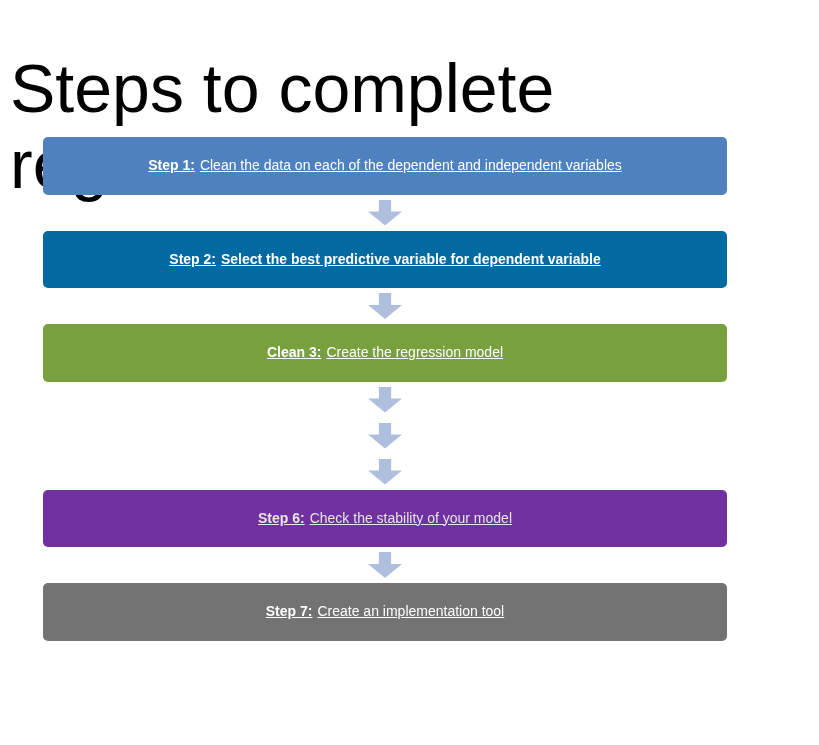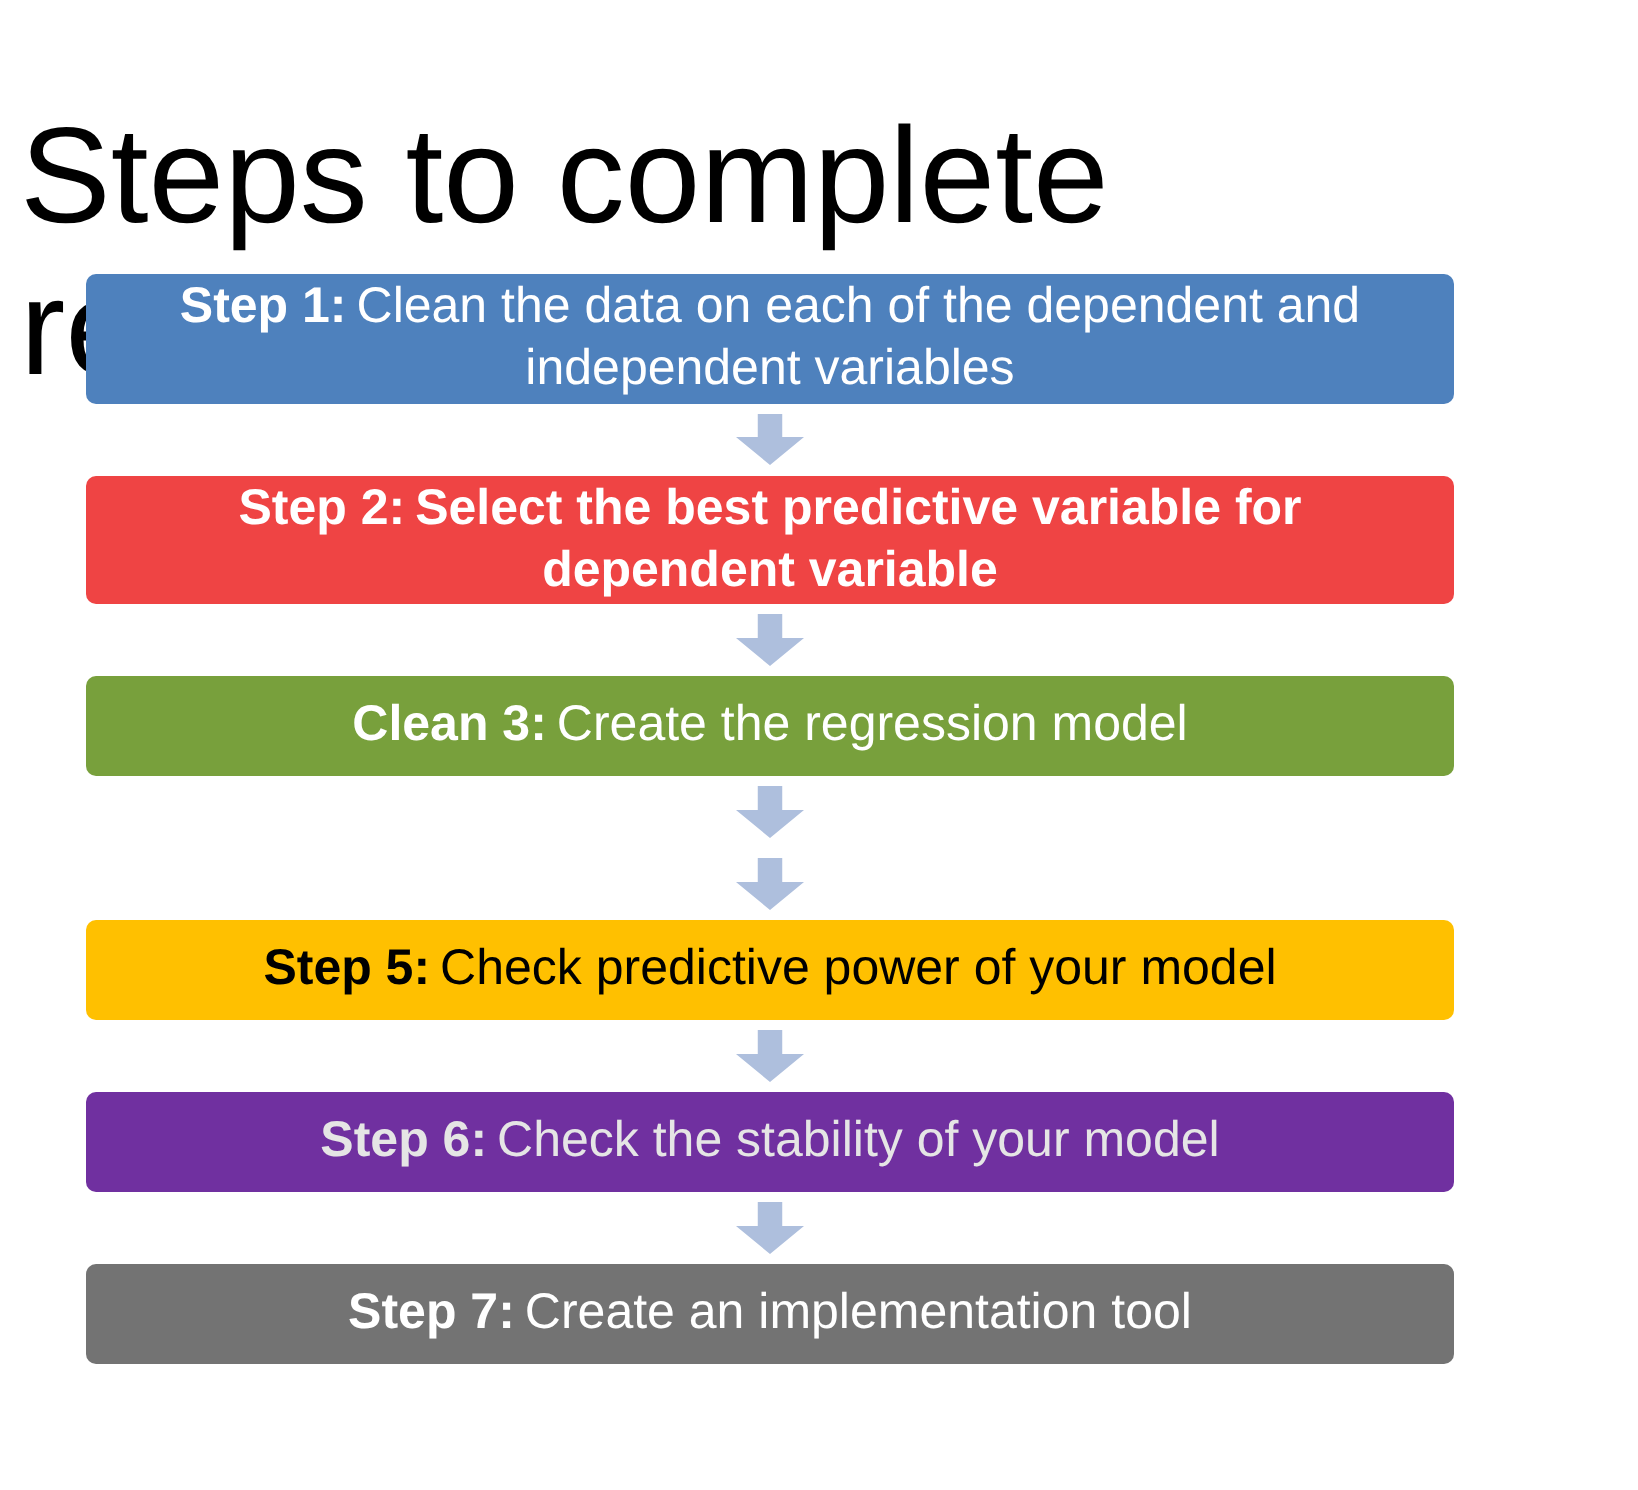--- a/index.html
+++ b/index.html
@@ -32,24 +32,25 @@
     align-items: center;
   }
   .step {
     width: 100%;
     min-height: 50px;
     border-radius: 5px;
     display: flex;
     align-items: center;
     justify-content: center;
     text-align: center;
-    font-size: 25px;
+    font-size: 14px;
     line-height: 1.25;
     box-sizing: border-box;
-    padding: 1px 10px;
+    padding: 20px 10px;
+    text-decoration: underline;
   }
   .step.two-line { min-height: 56px; }
   .step .inner { display: inline; }
   .step.two-line .inner { display: inline-block; max-width: 600px; }
   .step-label { font-weight: 700; margin-right: 5px; }
   .step.bold-all .step-text { font-weight: 700; }
   .arrow {
     width: 34px;
     height: 26px;
     margin: 5px 0;
@@ -64,38 +65,35 @@
   <h1 class="title" style="color: rgb(0, 0, 0);">Steps to complete regression model</h1>
 
   <div class="stack">
 
     <div class="step two-line" style="background: rgb(78, 129, 189); color: rgb(255, 255, 255);">
       <span class="inner"><span class="step-label">Step 1:</span><span class="step-text">Clean the data on each of the dependent and independent variables</span></span>
     </div>
 
     <div class="arrow" style="background: rgb(174, 191, 221);"></div>
 
-    <div class="step bold-all" style="background: #ef4444; color: rgb(255, 255, 255);">
+    <div class="step bold-all" style="background: #0369a1; color: rgb(255, 255, 255);">
       <span class="inner"><span class="step-label">Step 2:</span><span class="step-text">Select the best predictive variable for dependent variable</span></span>
     </div>
 
     <div class="arrow" style="background: rgb(174, 191, 221);"></div>
 
     <div class="step" style="background: rgb(120, 160, 60); color: rgb(255, 255, 255);">
       <span class="inner"><span class="step-label">Clean 3:</span><span class="step-text">Create the regression model</span></span>
     </div>
 
     <div class="arrow" style="background: rgb(174, 191, 221);"></div>
 
 
     <div class="arrow" style="background: rgb(174, 191, 221);"></div>
 
-    <div class="step" style="background: rgb(255, 192, 0); color: rgb(0, 0, 0);">
-      <span class="inner"><span class="step-label">Step 5:</span><span class="step-text">Check predictive power of your model</span></span>
-    </div>
 
     <div class="arrow" style="background: rgb(174, 191, 221);"></div>
 
     <div class="step" style="background: rgb(112, 48, 160); color: #e5e5e5;">
       <span class="inner"><span class="step-label">Step 6:</span><span class="step-text">Check the stability of your model</span></span>
     </div>
 
     <div class="arrow" style="background: rgb(174, 191, 221);"></div>
 
     <div class="step" style="background: #737373; color: rgb(255, 255, 255);">

